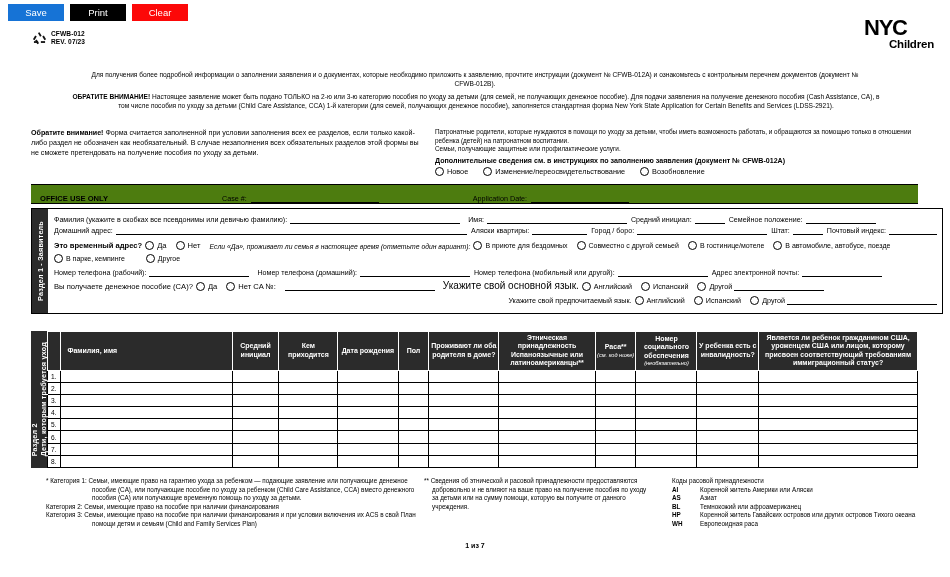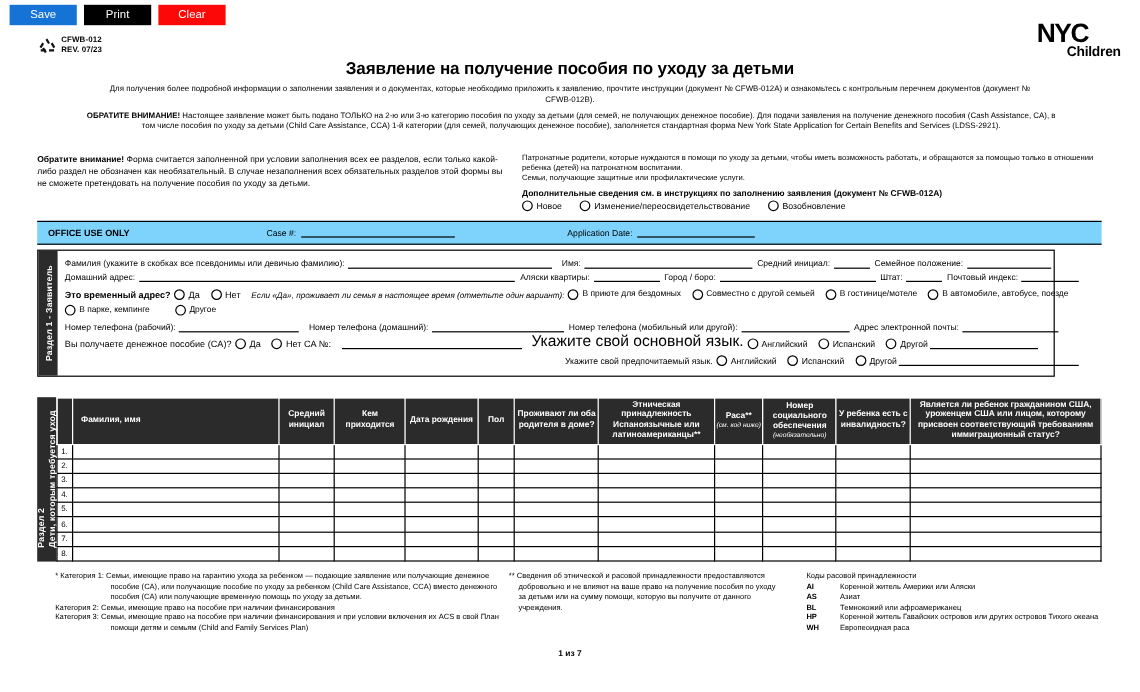--- a/index.html
+++ b/index.html
@@ -103,34 +103,34 @@
   .rad {
     display: inline-block;
     width: 9px; height: 9px; border: 1px solid #000;
     border-radius: 50%; flex: 0 0 auto;
   }
 
   
   .office {
     position: absolute; left: 31px; top: 184px;
     width: 887px; height: 20px;
-    background: #7dd3fc;
+    background: #4d7c0f;
     border-top: 1.4px solid #000;
     border-bottom: 1.4px solid #000;
-    display: flex; align-items: center;
+    display: flex; align-items: flex-end;
     font-size: 7.6px;
   }
   .office .ttl { font-weight: bold; margin-left: 9px; width: 182px; }
   .office .lbl { font-size: 7.2px; }
   .uline { display: inline-block; border-bottom: 1px solid #000; height: 8px; }
 
   
   .sec1 {
     position: absolute; left: 31px; top: 208px;
-    width: 848px; height: 106px;
+    width: 912px; height: 106px;
     border: 1.2px solid #000;
     display: flex;
   }
   .sec-tab {
     width: 16px; background: #2b2b2b; color: #fff;
     display: flex; align-items: center; justify-content: center;
     flex: 0 0 auto;
   }
   .sec-tab span {
     writing-mode: vertical-rl; transform: rotate(180deg);
@@ -243,21 +243,20 @@
       <div>CFWB-012</div>
       <div>REV. 07/23</div>
     </div>
   </div>
 
   <div class="logo">
     <div class="nyc">NYC</div>
     <div class="children">Children</div>
   </div>
 
-  <div class="title">Заявление на получение пособия по уходу за детьми</div>
   <div class="subtitle">Для получения более подробной информации о заполнении заявления и о документах, которые необходимо приложить к заявлению, прочтите инструкции (документ № CFWB-012A) и ознакомьтесь с контрольным перечнем документов (документ № CFWB-012B).</div>
   <div class="notice">
     <b>ОБРАТИТЕ ВНИМАНИЕ!</b><span> Настоящее заявление может быть подано ТОЛЬКО на 2-ю или 3-ю категорию пособия по уходу за детьми (для семей, не получающих денежное пособие). Для подачи заявления на получение денежного пособия (Cash Assistance, CA), в том числе пособия по уходу за детьми (Child Care Assistance, CCA) 1-й категории (для семей, получающих денежное пособие), заполняется стандартная форма New York State Application for Certain Benefits and Services (LDSS-2921).</span>
   </div>
 
   <div class="note-left">
     <b>Обратите внимание!</b><span> Форма считается заполненной при условии заполнения всех ее разделов, если только какой-либо раздел не обозначен как необязательный. В случае незаполнения всех обязательных разделов этой формы вы не сможете претендовать на получение пособия по уходу за детьми.</span>
   </div>
 
   <div class="note-right">
@@ -382,21 +381,21 @@
         <span class="ropt">
             <span class="rad"></span>
             <span>Да</span>
           </span>
         <span class="ropt">
             <span class="rad"></span>
             <span>Нет CA №:</span>
           </span>
         <span class="fill w150"></span>
         <span class="sp8"></span>
-        <span class="lb" style="font-size:13px;">Укажите свой основной язык.</span>
+        <span class="lb" style="font-size:10px;">Укажите свой основной язык.</span>
         <span class="ropt" style="font-size:7.2px;">
             <span class="rad"></span>
             <span>Английский</span>
           </span>
         <span class="ropt" style="font-size:7.2px;">
             <span class="rad"></span>
             <span>Испанский</span>
           </span>
         <span class="ropt" style="font-size:7.2px;margin-right:2px;">
             <span class="rad"></span>

